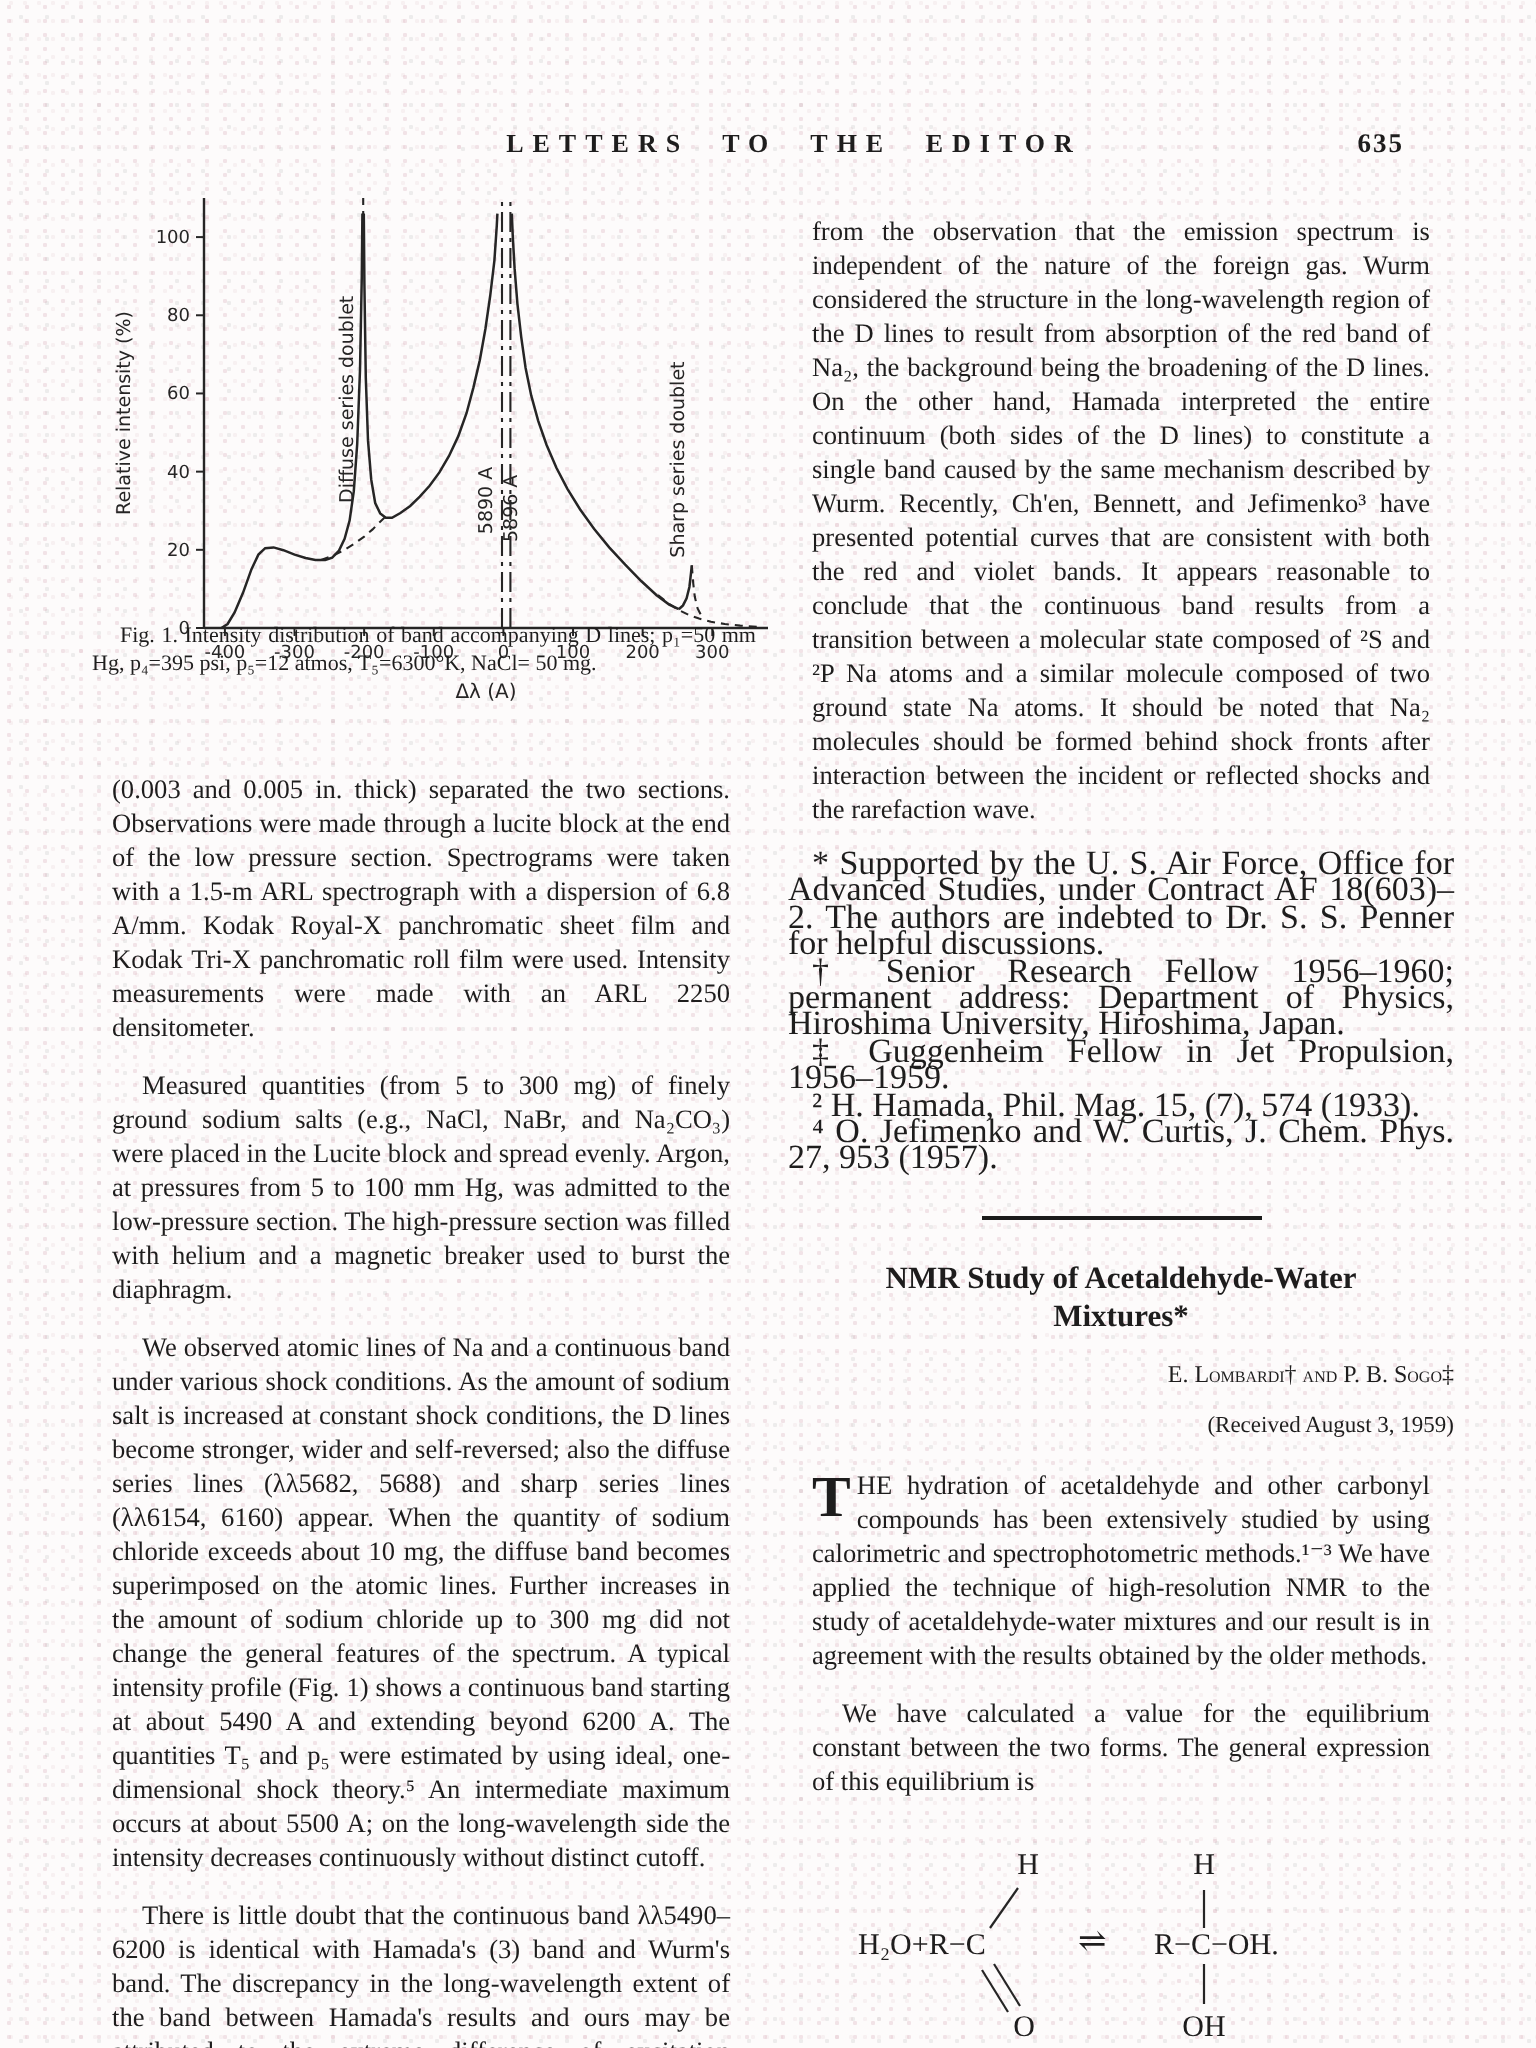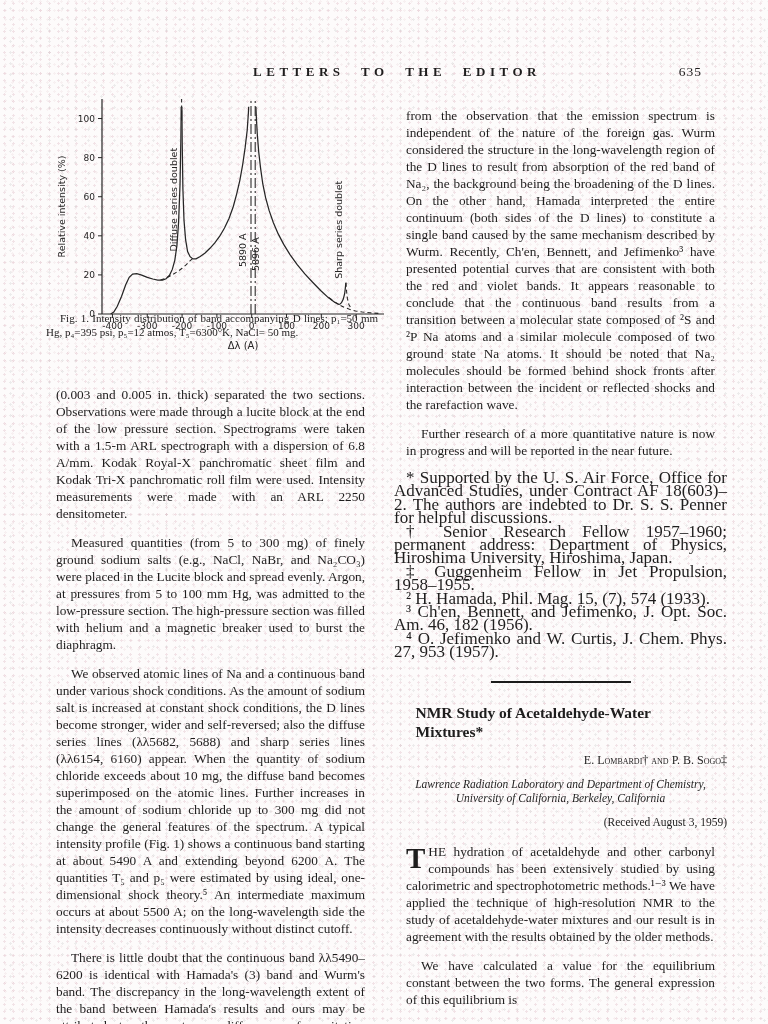--- a/index.html
+++ b/index.html
@@ -9,33 +9,33 @@
     background-color:#fdfbfb;
     background-image:
       radial-gradient(circle, rgba(198,130,150,0.20) 1px, transparent 1.2px),
       radial-gradient(circle, rgba(130,130,130,0.13) 1px, transparent 1.2px),
       radial-gradient(circle, rgba(198,150,160,0.10) 1px, transparent 1.2px);
     background-size:9px 7px, 13px 11px, 7px 9px;
     background-position:0 0, 4px 3px, 2px 6px;
   }
   .header{position:absolute;top:64px;left:13px;width:768px;text-align:center;
     font-size:13px;font-weight:bold;letter-spacing:4.5px;word-spacing:9px;}
-  .pagenum{position:absolute;top:64px;right:66px;font-size:13.5px;font-weight:normal;letter-spacing:1px;text-align:center;}
+  .pagenum{position:absolute;top:64px;right:66px;font-size:13.5px;font-weight:bold;letter-spacing:1px;text-align:center;}
   .figure{position:absolute;top:94px;left:52px;width:340px;height:262px;}
   .figcaption{position:absolute;top:312px;left:46px;width:332px;
     font-size:11px;line-height:13.6px;text-align:justify;text-indent:14px;}
   .col{position:absolute;width:333px;font-size:13.3px;line-height:17px;text-align:justify;}
   #left-col{left:44px;top:374px;}
   #right-col{left:394px;top:95px;}
   .col p{margin:12px;}
   .col p.indent{text-indent:15px;}
   .footnotes{margin-top:9px;font-size:17px;line-height:13.4px;}
   .footnotes p{margin:0;text-indent:12px;text-align:justify;}
   .divider{width:140px;border:none;border-top:2px solid #1b1b1b;margin:22px auto 20px auto;}
-  .art-title{font-size:15.5px;font-weight:bold;text-align:left;margin:0 auto;max-width:290px;line-height:19px;}
+  .art-title{font-size:15.5px;font-weight:bold;text-align:center;margin:0 auto;max-width:290px;line-height:19px;}
   .art-authors{text-align:right;font-variant:small-caps;font-size:12px;margin-top:11px;}
   .art-affil{text-align:center;font-style:italic;font-size:11.5px;line-height:14px;margin:8px auto 0 auto;max-width:310px;}
   .art-received{text-align:right;font-size:11.5px;margin-top:9px;}
   .art-body{margin-top:12px;}
   .dropcap{float:left;font-size:29px;line-height:26px;font-weight:bold;padding:2px 3px 0 0;}
   .equation{display:block;margin:4px auto 0 auto;}
   .eqt{font-family:"Liberation Serif","DejaVu Serif","DejaVu Sans",serif;font-size:15px;fill:#1e1d1d;}
   svg line, svg path{stroke:#262525;fill:none;}
 </style>
 </head>
@@ -99,39 +99,36 @@
       <p>(0.003 and 0.005 in. thick) separated the two sections. Observations were made through a lucite block at the end of the low pressure section. Spectrograms were taken with a 1.5-m ARL spectrograph with a dispersion of 6.8 A/mm. Kodak Royal-X panchromatic sheet film and Kodak Tri-X panchromatic roll film were used. Intensity measurements were made with an ARL 2250 densitometer.</p>
       <p class="indent">Measured quantities (from 5 to 300 mg) of finely ground sodium salts (e.g., NaCl, NaBr, and Na₂CO₃) were placed in the Lucite block and spread evenly. Argon, at pressures from 5 to 100 mm Hg, was admitted to the low-pressure section. The high-pressure section was filled with helium and a magnetic breaker used to burst the diaphragm.</p>
       <p class="indent">We observed atomic lines of Na and a continuous band under various shock conditions. As the amount of sodium salt is increased at constant shock conditions, the D lines become stronger, wider and self-reversed; also the diffuse series lines (λλ5682, 5688) and sharp series lines (λλ6154, 6160) appear. When the quantity of sodium chloride exceeds about 10 mg, the diffuse band becomes superimposed on the atomic lines. Further increases in the amount of sodium chloride up to 300 mg did not change the general features of the spectrum. A typical intensity profile (Fig. 1) shows a continuous band starting at about 5490 A and extending beyond 6200 A. The quantities T₅ and p₅ were estimated by using ideal, one-dimensional shock theory.⁵ An intermediate maximum occurs at about 5500 A; on the long-wavelength side the intensity decreases continuously without distinct cutoff.</p>
       <p class="indent">There is little doubt that the continuous band λλ5490–6200 is identical with Hamada's (3) band and Wurm's band. The discrepancy in the long-wavelength extent of the band between Hamada's results and ours may be attributed to the extreme difference of excitation conditions. The principal support for the assertion that the band belongs to Na₂ molecular states comes</p>
     </div>
 </div>
 
 <div id="right-col" class="col">
   <div>
       <p>from the observation that the emission spectrum is independent of the nature of the foreign gas. Wurm considered the structure in the long-wavelength region of the D lines to result from absorption of the red band of Na₂, the background being the broadening of the D lines. On the other hand, Hamada interpreted the entire continuum (both sides of the D lines) to constitute a single band caused by the same mechanism described by Wurm. Recently, Ch'en, Bennett, and Jefimenko³ have presented potential curves that are consistent with both the red and violet bands. It appears reasonable to conclude that the continuous band results from a transition between a molecular state composed of ²S and ²P Na atoms and a similar molecule composed of two ground state Na atoms. It should be noted that Na₂ molecules should be formed behind shock fronts after interaction between the incident or reflected shocks and the rarefaction wave.</p>
-      <p class="indent">Further research of a more quantitative nature is now in progress and will be reported in the near future.</p>
     </div>
 
   <div class="footnotes">
     <div>
         <p>* Supported by the U. S. Air Force, Office for Advanced Studies, under Contract AF 18(603)–2. The authors are indebted to Dr. S. S. Penner for helpful discussions.</p>
-        <p>† Senior Research Fellow 1957–1960; permanent address: Department of Physics, Hiroshima University, Hiroshima, Japan.</p>
-        <p>‡ Guggenheim Fellow in Jet Propulsion, 1958–1955.</p>
+        <p>† Senior Research Fellow 1956–1960; permanent address: Department of Physics, Hiroshima University, Hiroshima, Japan.</p>
+        <p>‡ Guggenheim Fellow in Jet Propulsion, 1956–1959.</p>
         <p>² H. Hamada, Phil. Mag. 15, (7), 574 (1933).</p>
-        <p>³ Ch'en, Bennett, and Jefimenko, J. Opt. Soc. Am. 46, 182 (1956).</p>
         <p>⁴ O. Jefimenko and W. Curtis, J. Chem. Phys. 27, 953 (1957).</p>
       </div>
   </div>
 
   <hr class="divider">
 
   <div class="art-title">NMR Study of Acetaldehyde-Water Mixtures*</div>
   <div class="art-authors">E. Lombardi† and P. B. Sogo‡</div>
-  <div class="art-affil">Lawrence Radiation Laboratory and Department of Chemistry, University of California, Berkeley, California</div>
   <div class="art-received">(Received August 3, 1959)</div>
 
   <div class="art-body">
     <div id="art-paras">
         <p><span class="dropcap">T</span>HE hydration of acetaldehyde and other carbonyl compounds has been extensively studied by using calorimetric and spectrophotometric methods.¹⁻³ We have applied the technique of high-resolution NMR to the study of acetaldehyde-water mixtures and our result is in agreement with the results obtained by the older methods.</p>
         <p class="indent">We have calculated a value for the equilibrium constant between the two forms. The general expression of this equilibrium is</p>
       </div>
   </div>
 
   <svg class="equation" width="292" height="110" viewBox="0 0 292 110">

